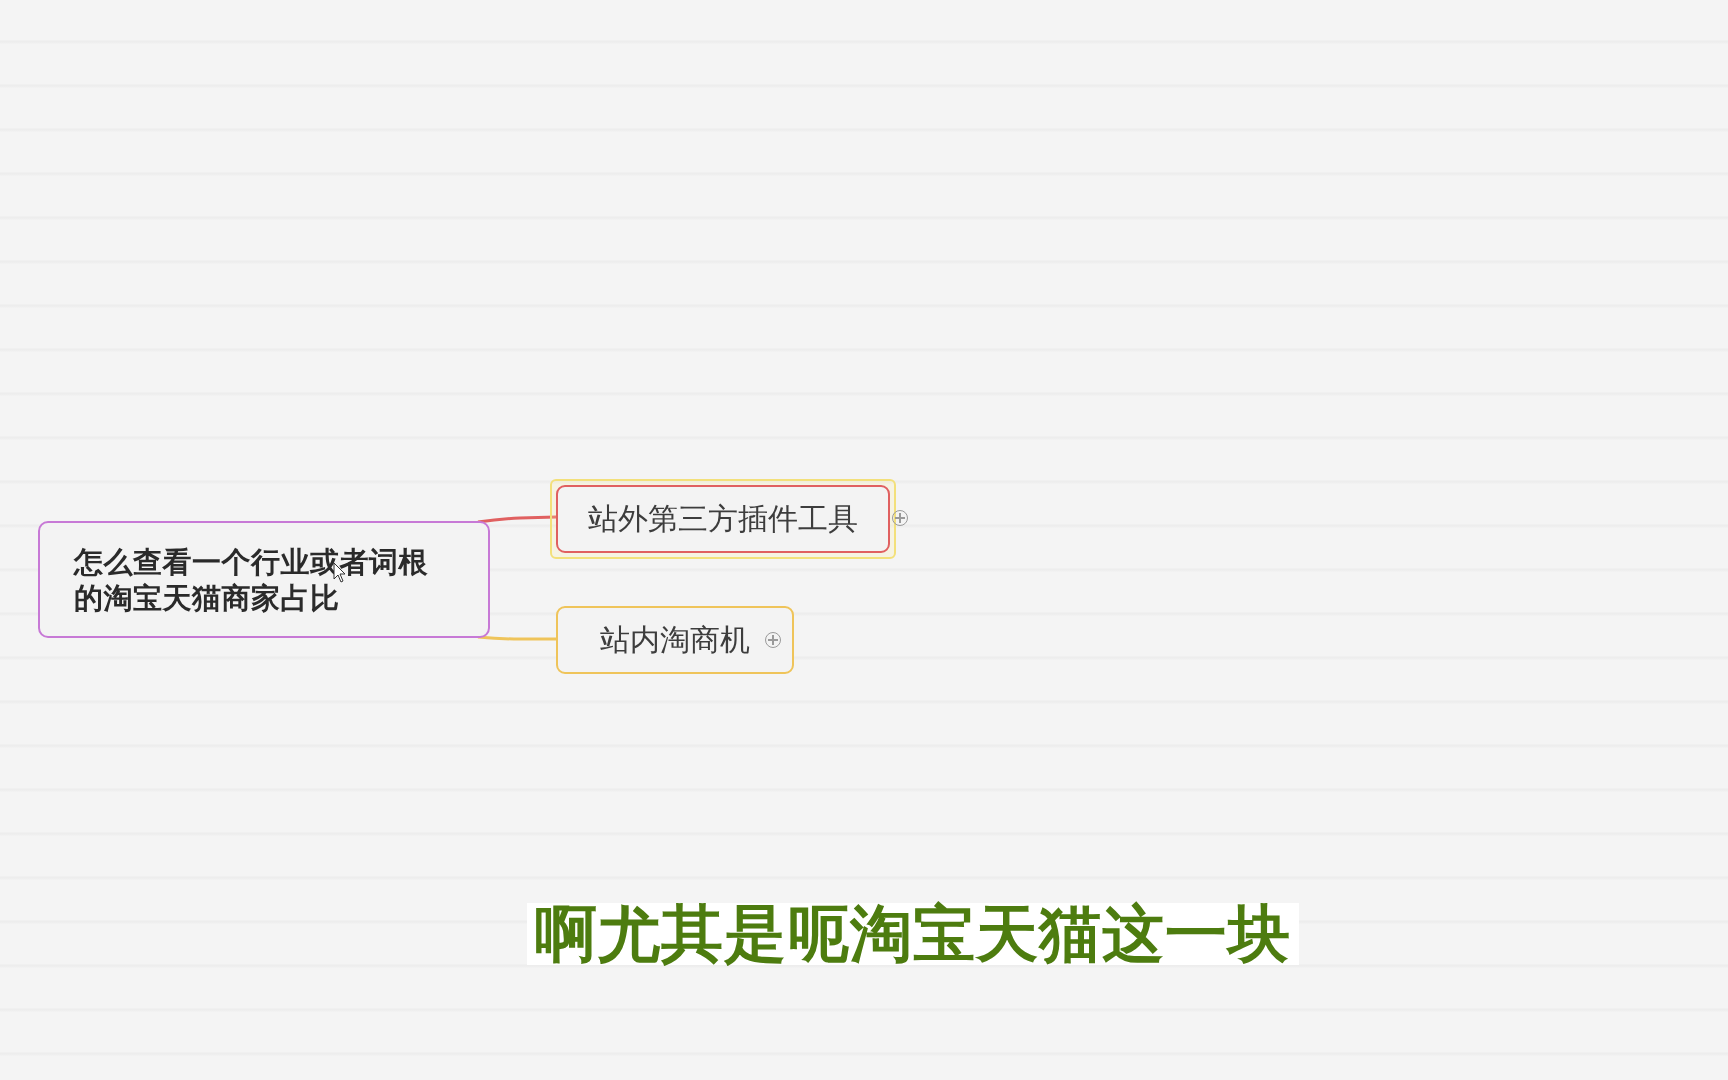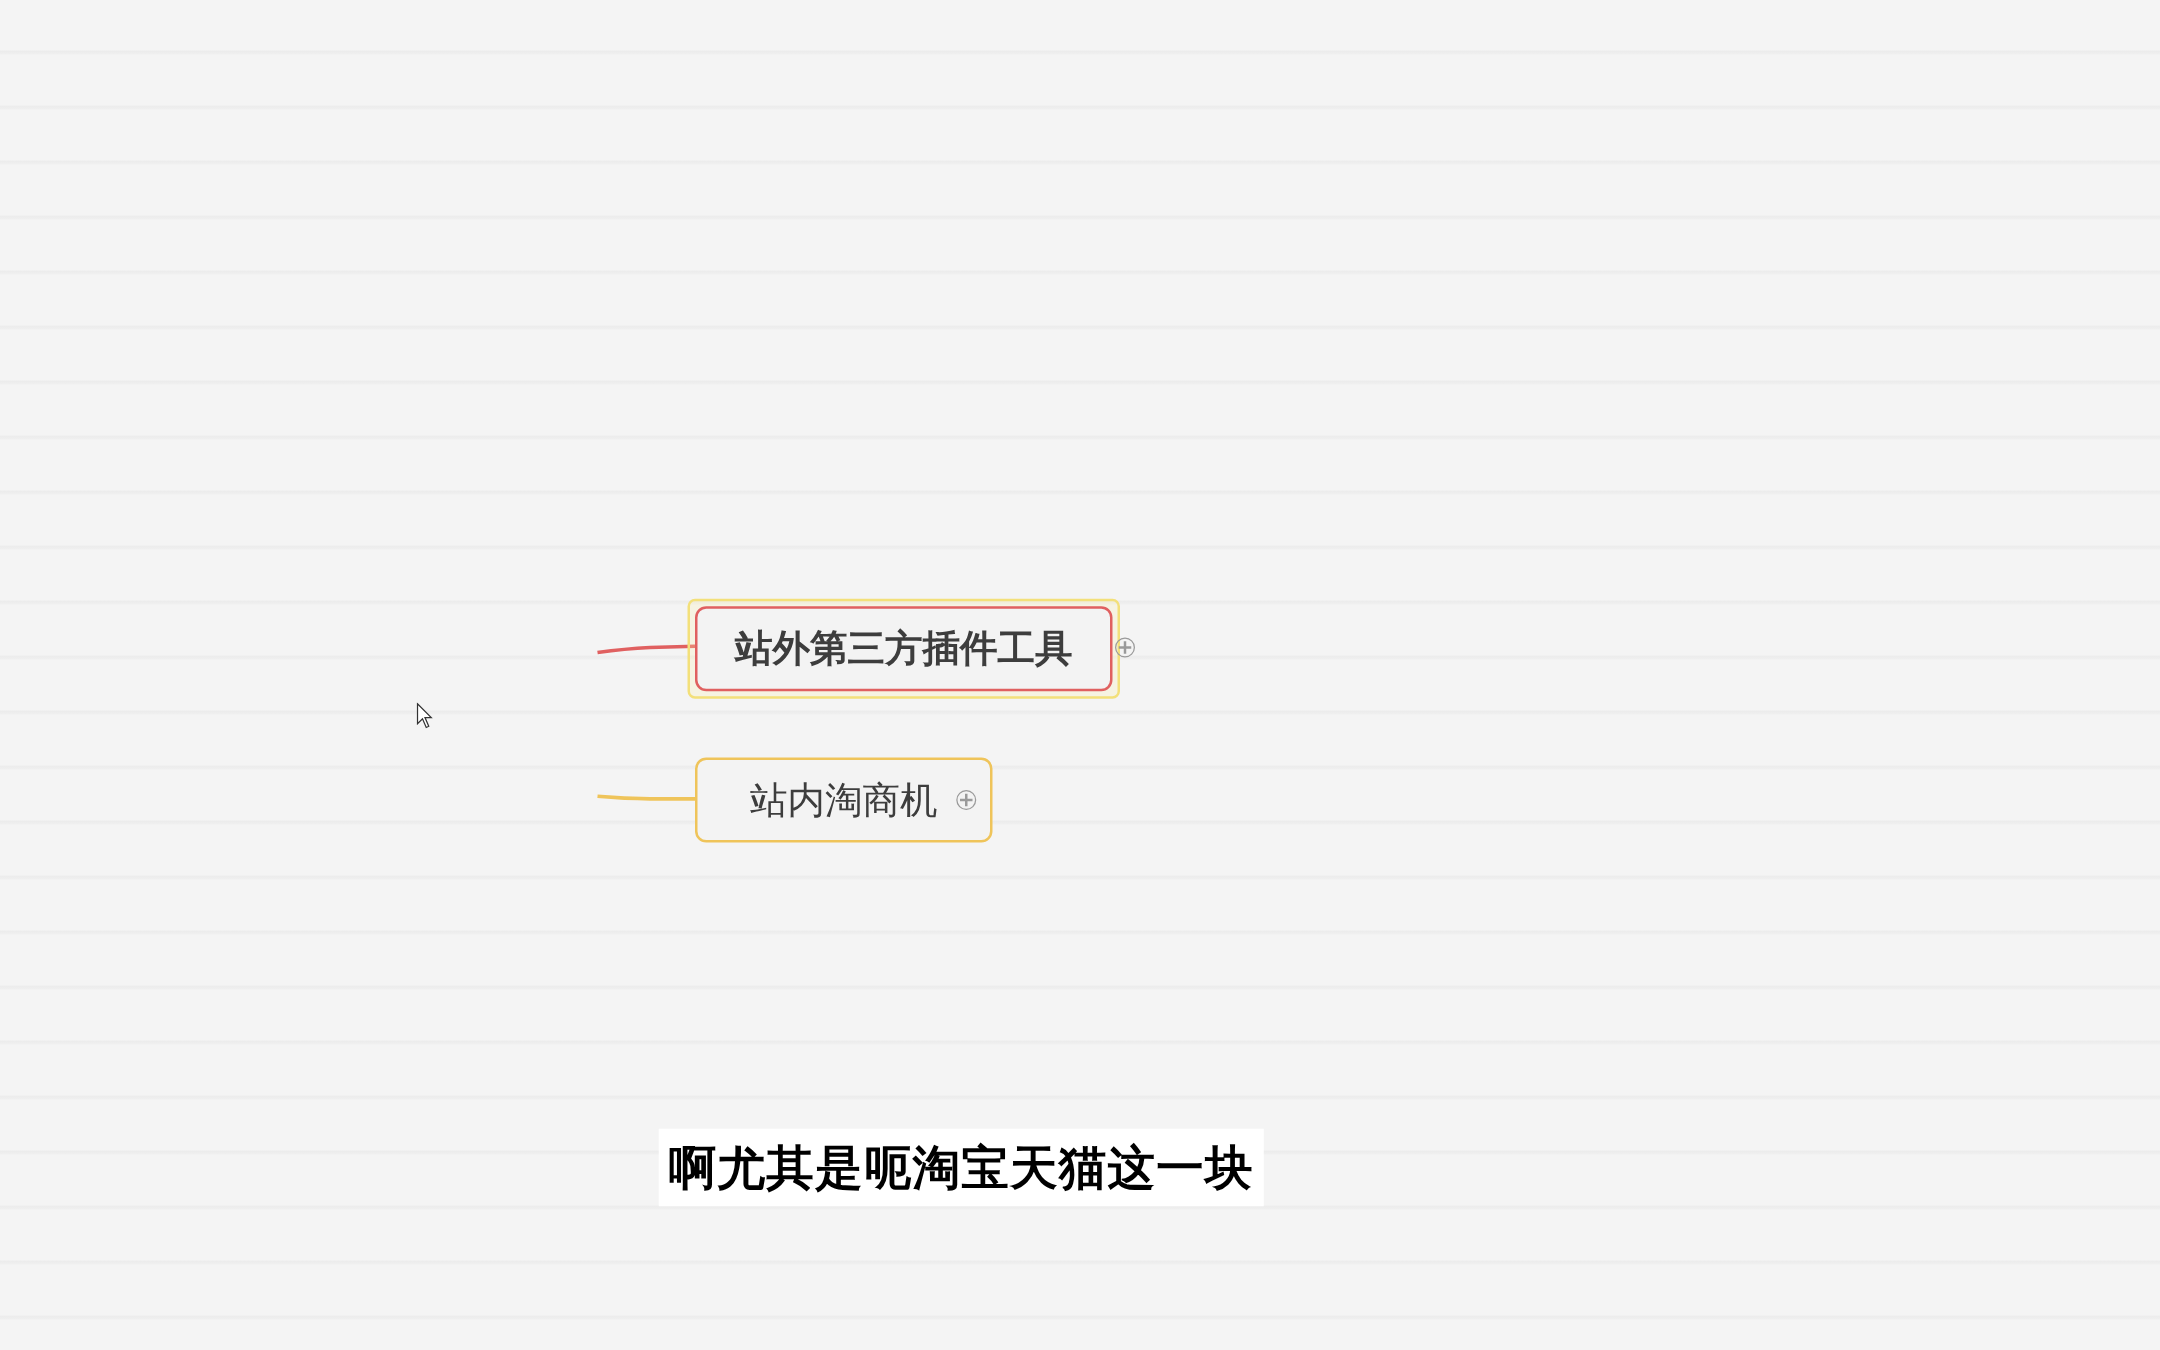--- a/index.html
+++ b/index.html
@@ -19,53 +19,59 @@
     padding:0 30px 0 34px;
   }
   .root-text{font-size:29px;font-weight:bold;color:#2a2a2a;line-height:36px;letter-spacing:0.5px;}
   .sel-halo{
     position:absolute;left:550px;top:479px;width:346px;height:80px;
     border:2px solid #f3e07a;border-radius:6px;box-sizing:border-box;
     background:rgba(250,240,170,0.25);
   }
   .child1{
     left:556px;top:485px;width:334px;height:68px;
-    border:2px solid #e06060;border-radius:9px;justify-content:center;font-weight:bold;
+    border:2px solid #e06060;border-radius:9px;justify-content:center;
   }
   .child2{
     left:556px;top:606px;width:238px;height:68px;
     border:2px solid #efc45a;border-radius:9px;justify-content:center;
   }
   .child-text{font-size:30px;color:#3d3d3d;white-space:nowrap;}
   .expand{
     position:absolute;width:16px;height:16px;border:1.5px solid #9a9a9a;border-radius:50%;
     box-sizing:border-box;
   }
   .expand::before,.expand::after{content:"";position:absolute;background:#9a9a9a;}
   .expand::before{left:2px;right:2px;top:6px;height:1.5px;}
   .expand::after{top:2px;bottom:2px;left:6px;width:1.5px;}
   .exp1{left:892px;top:510px;}
   .exp2{left:765px;top:632px;}
   .cursor{position:absolute;left:333px;top:562px;width:14px;height:22px;}
   .subtitle{
     position:absolute;left:527px;top:903px;height:62px;
     background:#ffffff;padding:0 8px;display:flex;align-items:center;
   }
-  .subtitle-text{font-size:38px;font-weight:bold;color:#000000;letter-spacing:1px;white-space:nowrap;}
+  .subtitle-text{font-size:62px;font-weight:bold;color:#4d7c0f;letter-spacing:1px;white-space:nowrap;}
 </style>
 </head>
 <body>
 
 <div class="canvas">
 
   <svg class="connectors">
     <path d="M478 522 Q 500 519 520 518 L 556 517" stroke="#e06060" stroke-width="3" fill="none"></path>
     <path d="M478 637 Q 500 639 520 639 L 556 639" stroke="#efc45a" stroke-width="3" fill="none"></path>
   </svg>
 
+  <div class="node root-node">
+    <div class="root-text">
+      <div>怎么查看一个行业或者词根</div>
+      <div>的淘宝天猫商家占比</div>
+    </div>
+  </div>
 
   <svg class="cursor" viewBox="0 0 14 22">
     <path d="M1 1 L1 17 L5 13 L8 20 L10 19 L7 12 L12 12 Z" fill="#ffffff" stroke="#333" stroke-width="1"></path>
   </svg>
 
   <div class="sel-halo"></div>
   <div class="node child1">
     <span class="child-text">站外第三方插件工具</span>
   </div>
   <div class="expand exp1"></div>

